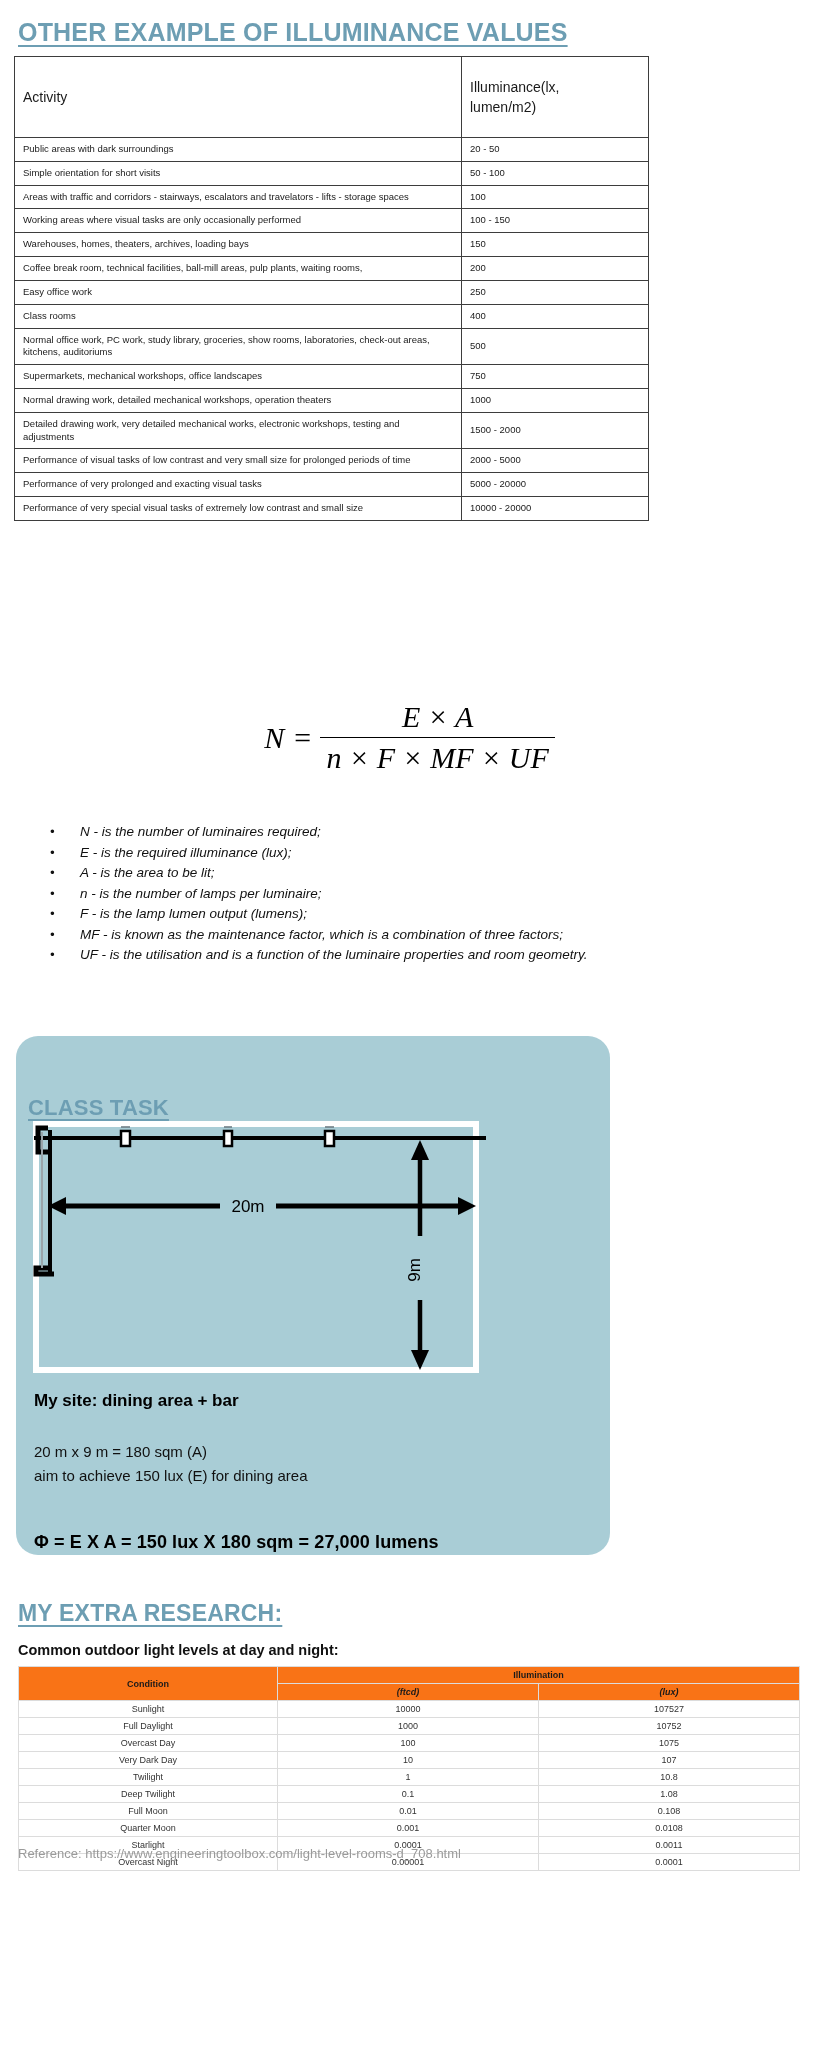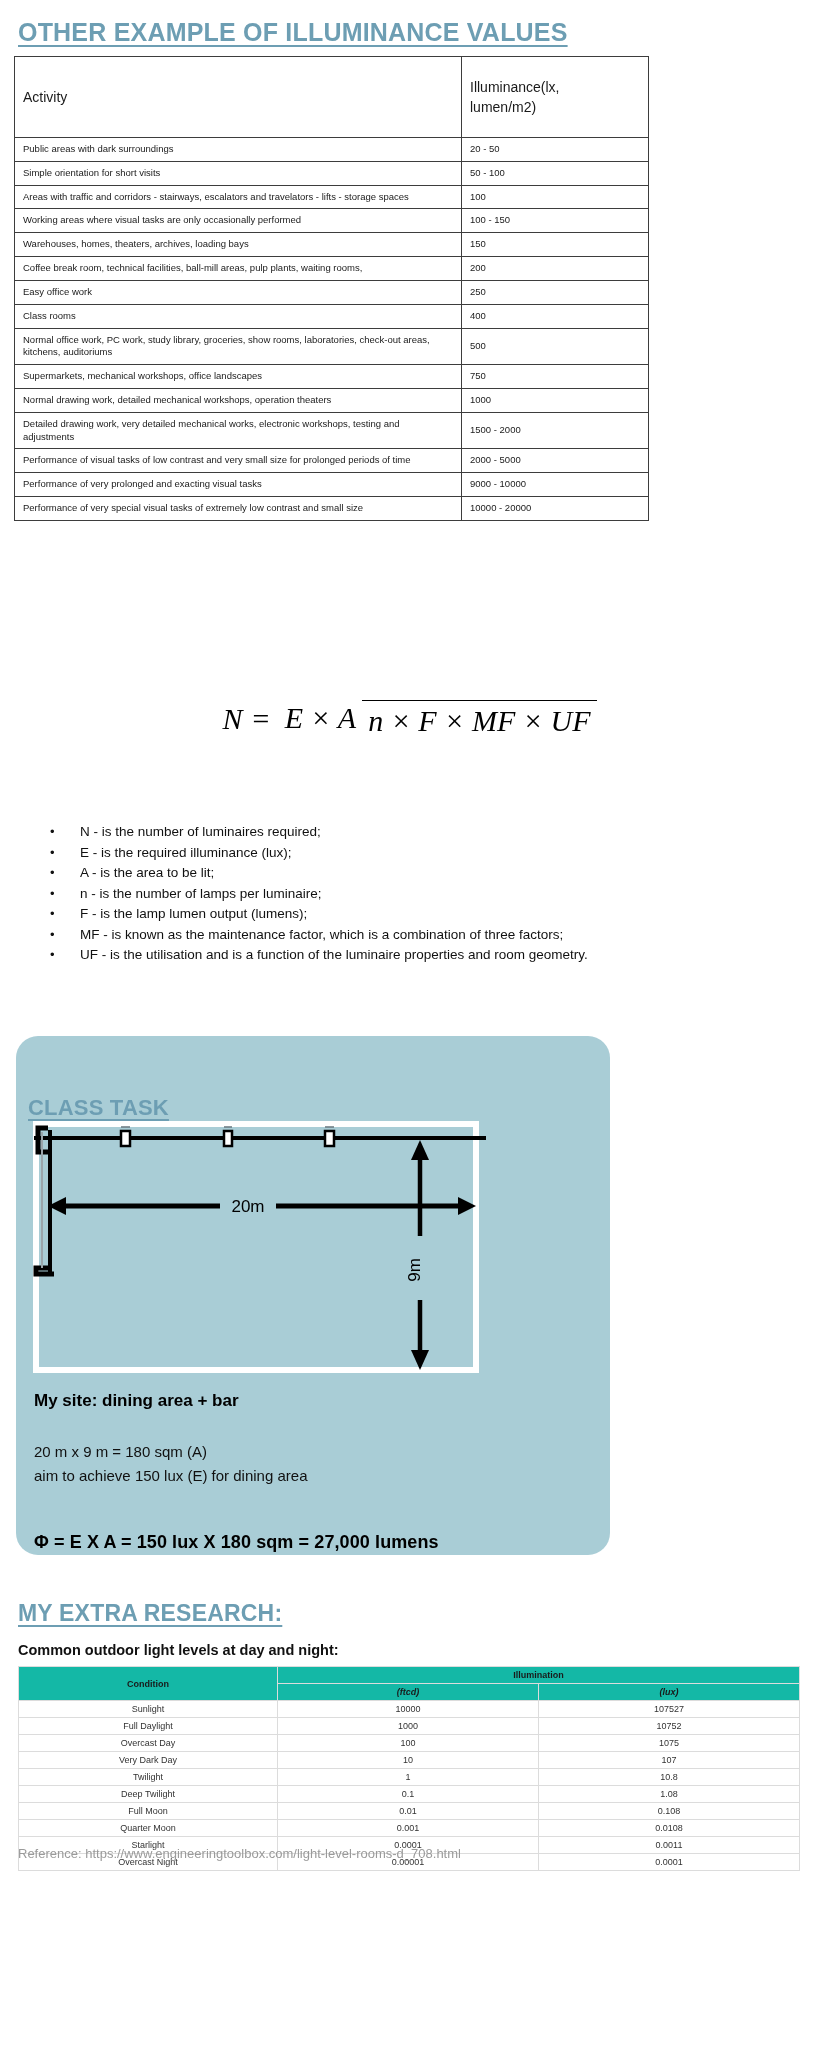--- a/index.html
+++ b/index.html
@@ -78,21 +78,21 @@
     font-style: italic;
   }
   .frac-eq {
     display: inline-flex;
     align-items: center;
     gap: 8px;
     font-size: 30px;
   }
   .frac {
     display: inline-flex;
-    flex-direction: row;
+    flex-direction: column;
     align-items: center;
     line-height: 1.15;
   }
   .frac .num {
     padding: 0 6px 2px 6px;
     font-size: 30px;
   }
   .frac .den {
     border-top: 1.6px solid #000;
     padding: 3px 6px 0 6px;
@@ -101,20 +101,21 @@
 
   
   #legend-list {
     position: absolute;
     left: 40px;
     top: 822px;
     width: 740px;
     margin: 0;
     padding: 0;
     list-style: none;
+    font-style: italic;
   }
   #legend-list li {
     position: relative;
     padding-left: 40px;
     font-size: 13.5px;
     line-height: 20.5px;
     color: #111;
   }
   #legend-list li::before {
     content: "\2022";
@@ -214,21 +215,21 @@
   }
   table.outdoor-table th,
   table.outdoor-table td {
     border: 1px solid #dcdcdc;
     font-size: 9px;
     text-align: center;
     padding: 3px 4px;
     color: #333;
   }
   table.outdoor-table thead th {
-    background: #14b8a6;
+    background: #f97316;
     font-weight: bold;
     color: #1a1a1a;
   }
   table.outdoor-table thead th.sub {
     font-style: italic;
     font-weight: bold;
   }
   .ot-col-cond { width: 250px; }
   .ot-col-ftcd { width: 266px; }
   .ot-col-lux  { width: 266px; }
@@ -305,21 +306,21 @@
         <tr>
           <td class="col-activity">Detailed drawing work, very detailed mechanical works, electronic workshops, testing and adjustments</td>
           <td class="col-value">1500 - 2000</td>
         </tr>
         <tr>
           <td class="col-activity">Performance of visual tasks of low contrast  and very small size for prolonged periods of time</td>
           <td class="col-value">2000 - 5000</td>
         </tr>
         <tr>
           <td class="col-activity">Performance of very prolonged and exacting visual tasks</td>
-          <td class="col-value">9000 - 10000</td>
+          <td class="col-value">5000 - 20000</td>
         </tr>
         <tr>
           <td class="col-activity">Performance of very special visual tasks of extremely low contrast and small size</td>
           <td class="col-value">10000 - 20000</td>
         </tr>
       </tbody>
   </table>
 </div>
 
 <div id="formula-block">

